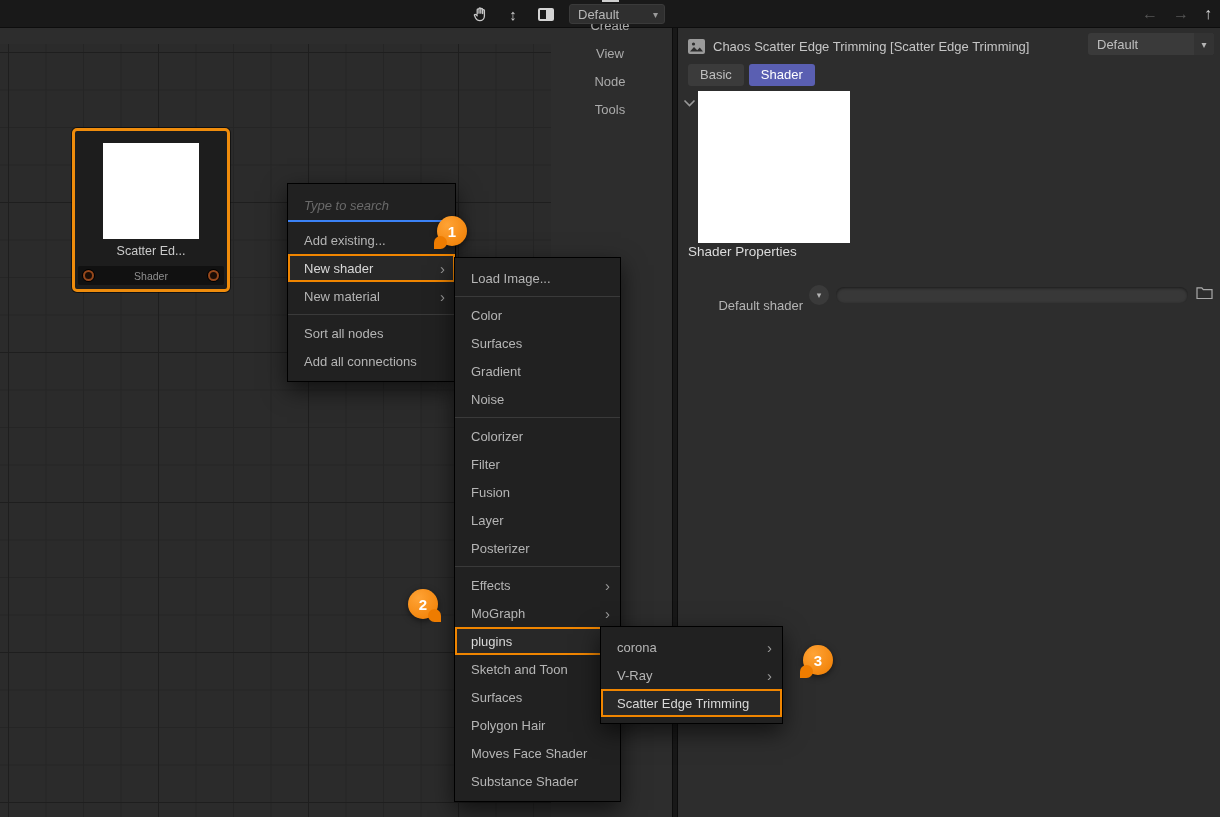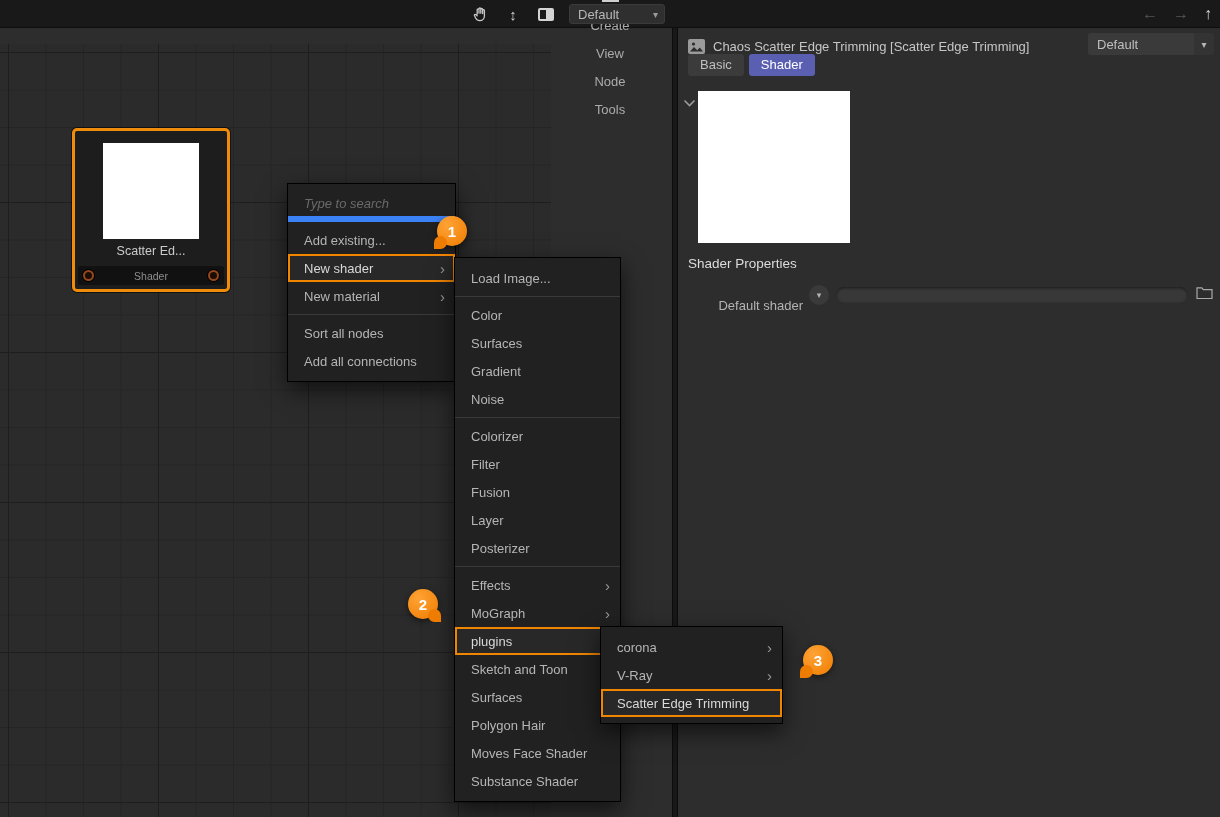--- a/index.html
+++ b/index.html
@@ -40,21 +40,21 @@
   .node-portbar{position:absolute;left:3px;right:3px;bottom:4px;height:19px;background:#111;display:flex;align-items:center;justify-content:center;color:#8f8f8f;font-size:10.5px;border-radius:2px;}
   .port{position:absolute;top:4px;width:11px;height:11px;border-radius:50%;border:2px solid #96481c;background:#1a0d06;box-shadow:0 0 0 1px #000;}
   .port.left{left:5px;} .port.right{right:5px;}
 
   
   .menu{position:absolute;background:#212121;border:1px solid #000;box-shadow:0 8px 22px rgba(0,0,0,.6);padding:6px 0;}
   .mi{height:28px;display:flex;align-items:center;padding:0 10px 0 16px;color:#b5b5b5;cursor:pointer;position:relative;}
   .mi .sub-arrow{margin-left:auto;color:#9a9a9a;font-size:15px;line-height:1;}
   .mi.hl{background:#282828;box-shadow:inset 0 0 0 2px #f08500;color:#d8d8d8;}
   .msep{height:1px;background:#3a3a3a;margin:4px 0;}
-  .menu-search{height:32px;display:flex;padding:0 14px;border-bottom:6px solid #3b82f6;margin-bottom:4px;}
+  .menu-search{height:32px;display:flex;padding:0 14px;border-bottom:2px solid #3b82f6;margin-bottom:4px;}
   .menu-search input{background:transparent;border:none;outline:none;width:100%;color:#bbb;font-size:13px;font-style:italic;}
   .menu-search input::placeholder{color:#6a6a6a;font-style:italic;}
 
   .menu1{left:287px;top:183px;width:169px;z-index:10;}
   .menu2{left:443px;top:257px;width:167px;z-index:11;margin-left:11px;}
   .menu3{left:600px;top:626px;width:183px;z-index:12;}
 
   
   .marker{position:absolute;width:30px;height:30px;border-radius:50%;background:radial-gradient(circle at 35% 30%,#ffa335,#ee7c00);color:#fff;font-weight:bold;font-size:15px;display:flex;align-items:center;justify-content:center;box-shadow:0 2px 6px rgba(0,0,0,.5);z-index:50;}
   .marker::before{content:"";position:absolute;width:13px;height:13px;background:#ee7c00;z-index:-1;}
@@ -63,26 +63,26 @@
   .m1{left:437px;top:216px;} .m2{left:408px;top:589px;} .m3{left:803px;top:645px;}
   .marker span{position:relative;z-index:2;}
 
   
   .divider{position:absolute;left:672px;top:28px;width:6px;height:789px;background:#181818;border-left:1px solid #0c0c0c;border-right:1px solid #0c0c0c;z-index:2;cursor:col-resize;}
   .inspector{position:absolute;left:678px;top:28px;width:542px;height:789px;background:#2d2d2d;z-index:2;}
   .insp-header{position:absolute;left:10px;top:6px;height:24px;display:flex;align-items:center;gap:8px;color:#c6c6c6;}
   .preset-dd{position:absolute;right:6px;top:5px;width:126px;height:22px;background:#3a3a3a;border-radius:3px;display:flex;align-items:center;color:#bfbfbf;cursor:pointer;overflow:hidden;}
   .preset-dd .lbl{padding-left:9px;}
   .preset-dd .arrow-box{margin-left:auto;width:20px;height:100%;background:#333;display:flex;align-items:center;justify-content:center;color:#b5b5b5;font-size:10px;}
-  .tabs{position:absolute;left:10px;top:26px;display:flex;gap:5px;}
+  .tabs{position:absolute;left:10px;top:36px;display:flex;gap:5px;}
   .tab{height:22px;line-height:22px;padding:0 12px;border-radius:3px;background:#3b3b3b;color:#bfbfbf;cursor:pointer;}
   .tab.active{background:#5a5fb2;color:#fff;}
   .collapse-chevron{position:absolute;left:5px;top:67px;cursor:pointer;}
   .shader-preview{position:absolute;left:20px;top:63px;width:152px;height:152px;background:#fff;}
-  .props-heading{position:absolute;left:10px;top:228px;color:#dcdcdc;font-size:13.5px;}
+  .props-heading{position:absolute;left:10px;top:216px;color:#dcdcdc;font-size:13.5px;}
   .ds-row{position:absolute;left:0;top:256px;right:0;height:22px;}
   .ds-label{position:absolute;left:0;top:14px;width:125px;text-align:right;color:#b4b4b4;}
   .ds-circle{position:absolute;left:131px;top:1px;width:20px;height:20px;border-radius:50%;background:#3a3a3a;display:flex;align-items:center;justify-content:center;font-size:9px;color:#b4b4b4;cursor:pointer;}
   .ds-pill{position:absolute;left:158px;right:32px;top:3px;height:16px;border-radius:8px;background:#383838;box-shadow:inset 0 1px 3px rgba(0,0,0,.55);cursor:text;}
   .ds-folder{position:absolute;right:7px;top:2px;cursor:pointer;display:flex;}
 </style>
 </head>
 <body>
 
 <div class="screen">

